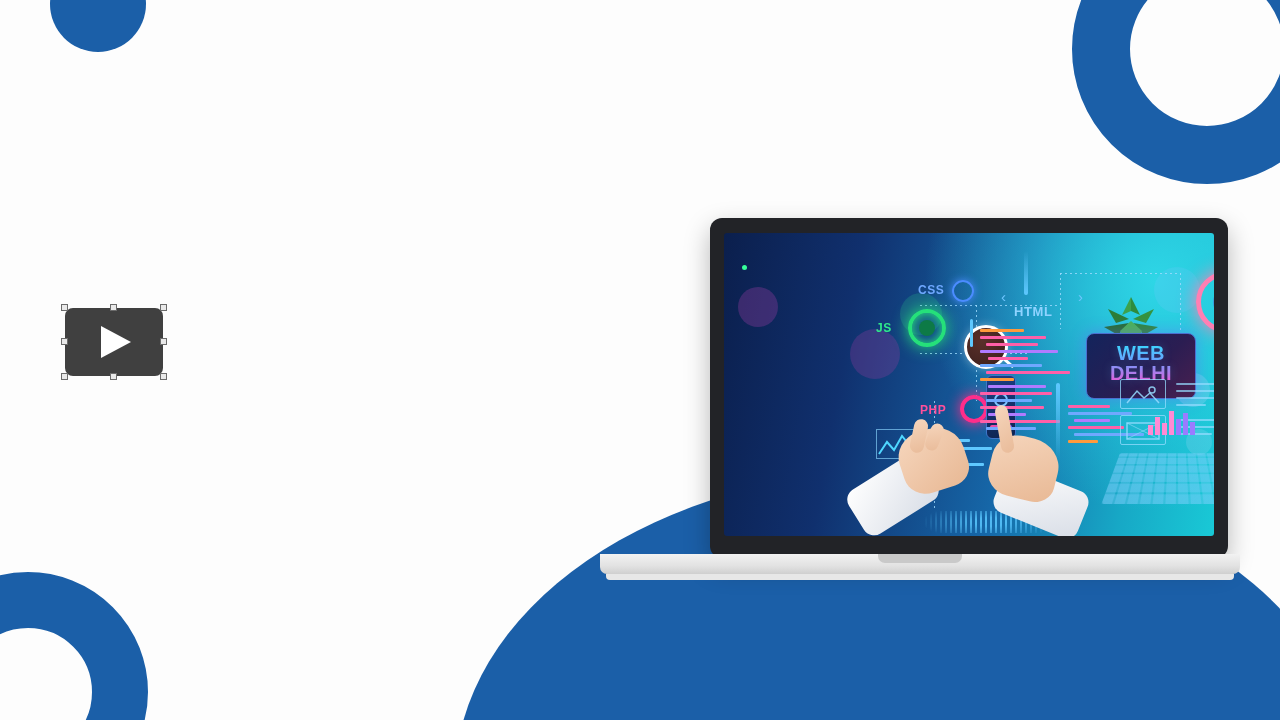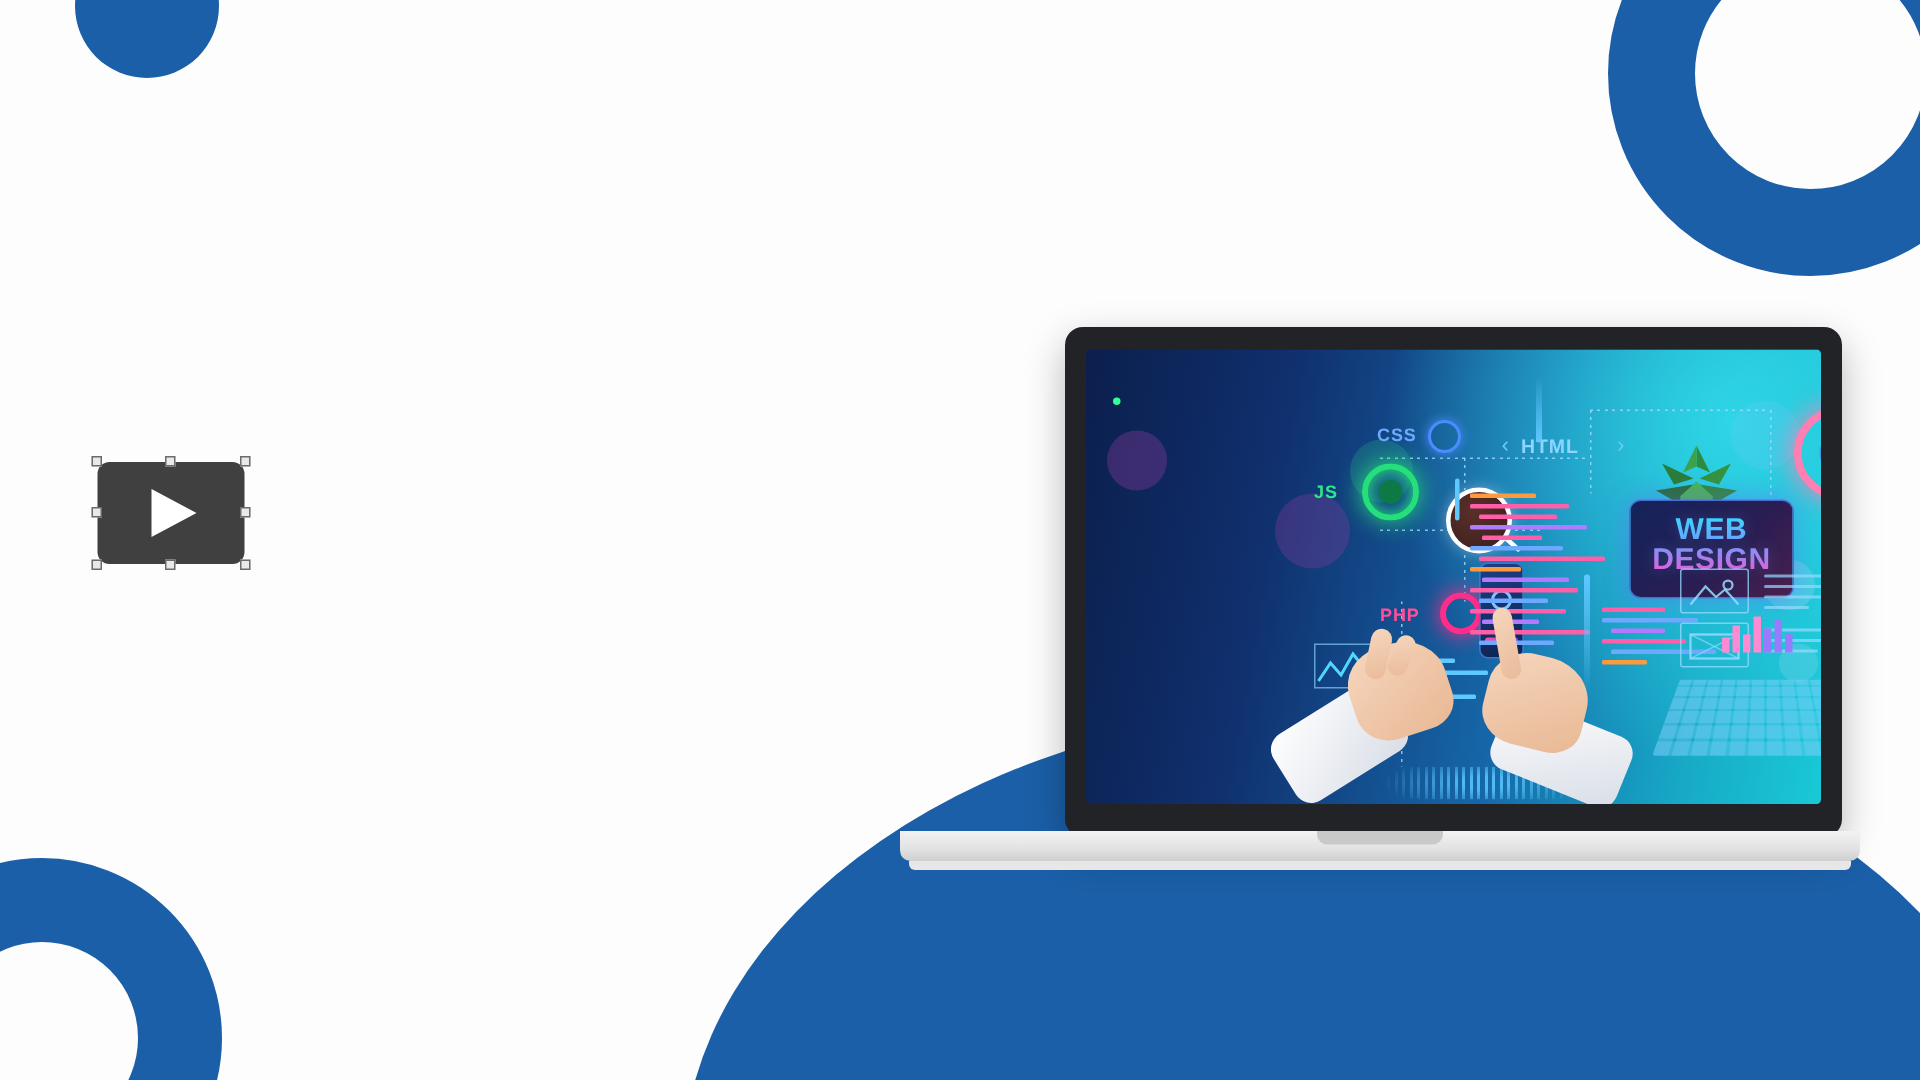--- a/index.html
+++ b/index.html
@@ -185,21 +185,21 @@
   #ring-css   { width: 22px; height: 22px; border: 2px solid #4b8cff; left: 228px; top: 47px; box-shadow: 0 0 8px #4b8cff; }
   #label-css  { left: 194px; top: 50px; color: #6fa8ff; }
 
   #ring-js-outer { width: 38px; height: 38px; border: 4px solid #25e07a; left: 184px; top: 76px; box-shadow: 0 0 16px #25e07a, inset 0 0 10px #25e07a; }
   #ring-js-inner { width: 16px; height: 16px; background: #0d7a46; left: 195px; top: 87px; }
   #label-js   { left: 152px; top: 88px; color: #2fe78b; }
 
   #ring-php   { width: 28px; height: 28px; border: 4px solid #ff2d8a; left: 236px; top: 162px; box-shadow: 0 0 14px #ff2d8a; }
   #label-php  { left: 196px; top: 170px; color: #ff4f9b; }
 
-  #label-html { left: 290px; top: 57px; color: #8fd3ff; font-size: 13px; }
+  #label-html { left: 290px; top: 71px; color: #8fd3ff; font-size: 13px; }
   .chev { position: absolute; color: #6fc6ff; font-size: 15px; }
   #chev-l { left: 277px; top: 55px; }
   #chev-r { left: 354px; top: 55px; }
 
   #magnifier {
     left: 240px; top: 92px;
     width: 44px; height: 44px;
     border-radius: 50%;
     border: 3px solid #ffffff;
     background: radial-gradient(circle at 40% 35%, #5a2f2a, #3a1f1c);
@@ -413,21 +413,21 @@
           <path d="M12 16 L33 26 L20 30 Z" fill="#2b7d39"></path>
           <path d="M58 16 L37 26 L50 30 Z" fill="#35933f"></path>
           <path d="M8 34 L33 30 L22 42 Z" fill="#257033"></path>
           <path d="M62 34 L37 30 L48 42 Z" fill="#2d8a3b"></path>
           <path d="M24 38 L35 28 L46 38 L40 50 L30 50 Z" fill="#49b455"></path>
         </svg>
 
         <div class="art" id="webdesign-card">
           <div id="webdesign-text">
             <span>WEB</span><br>
-            <span>DESIGN</span>
+            <span>DELHI</span>
           </div>
         </div>
 
         <div class="art" id="ring-pink-big"></div>
         <div class="art" id="ring-pink-core"></div>
 
         <div class="codeline" style="left:256px; top:96px;  width:44px; background:#ff9a3c;"></div>
         <div class="codeline" style="left:256px; top:103px; width:66px; background:#ff5fa8;"></div>
         <div class="codeline" style="left:262px; top:110px; width:52px; background:#ff5fa8;"></div>
         <div class="codeline" style="left:256px; top:117px; width:78px; background:#b07bff;"></div>

